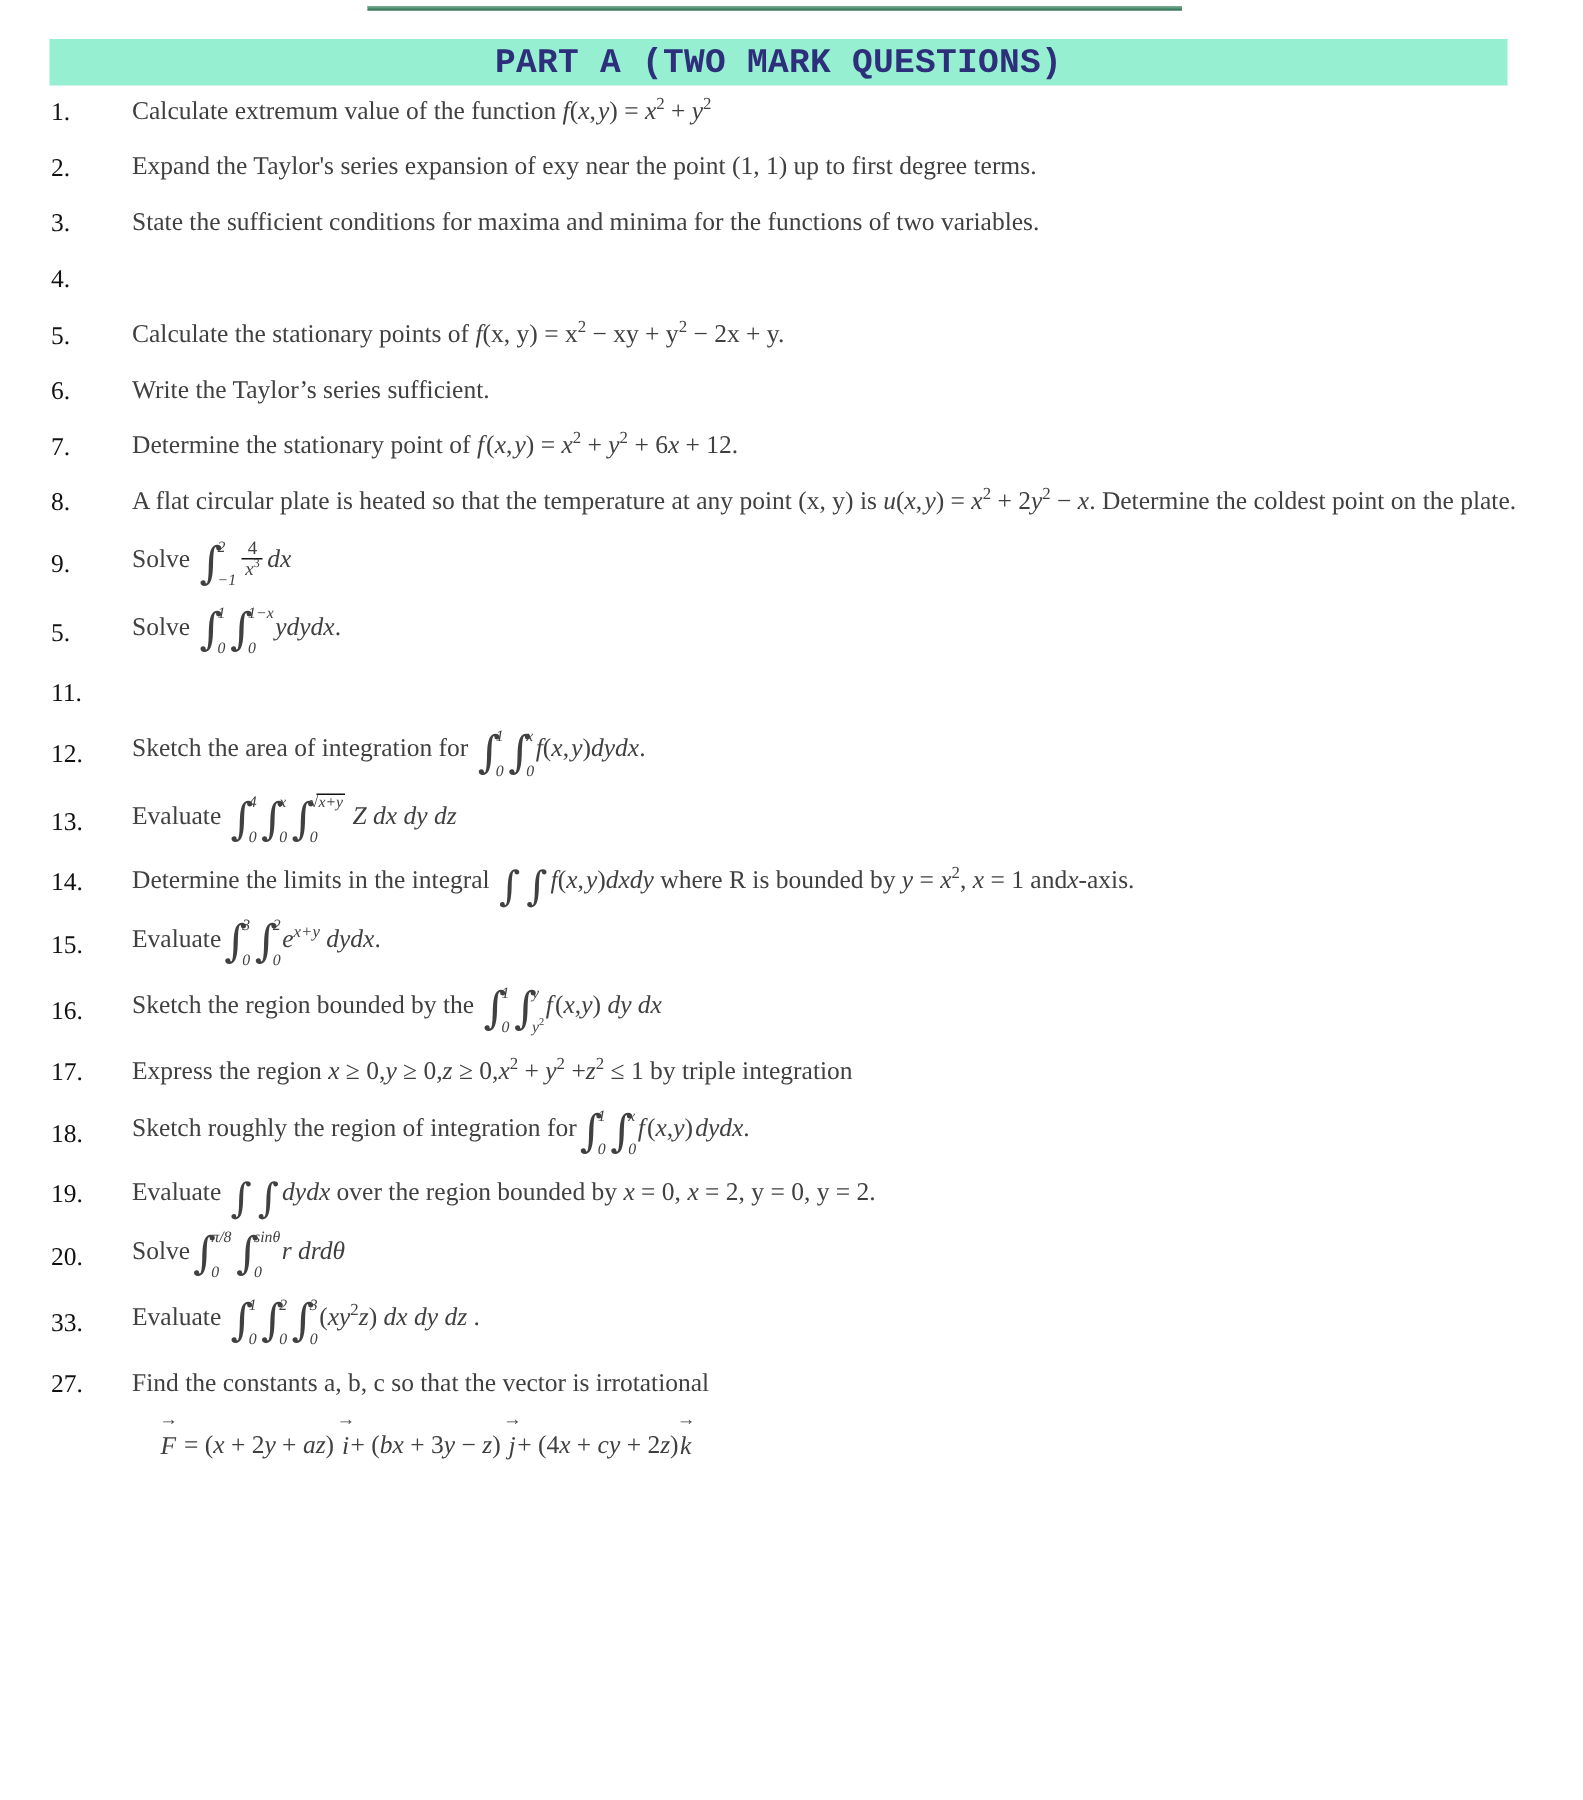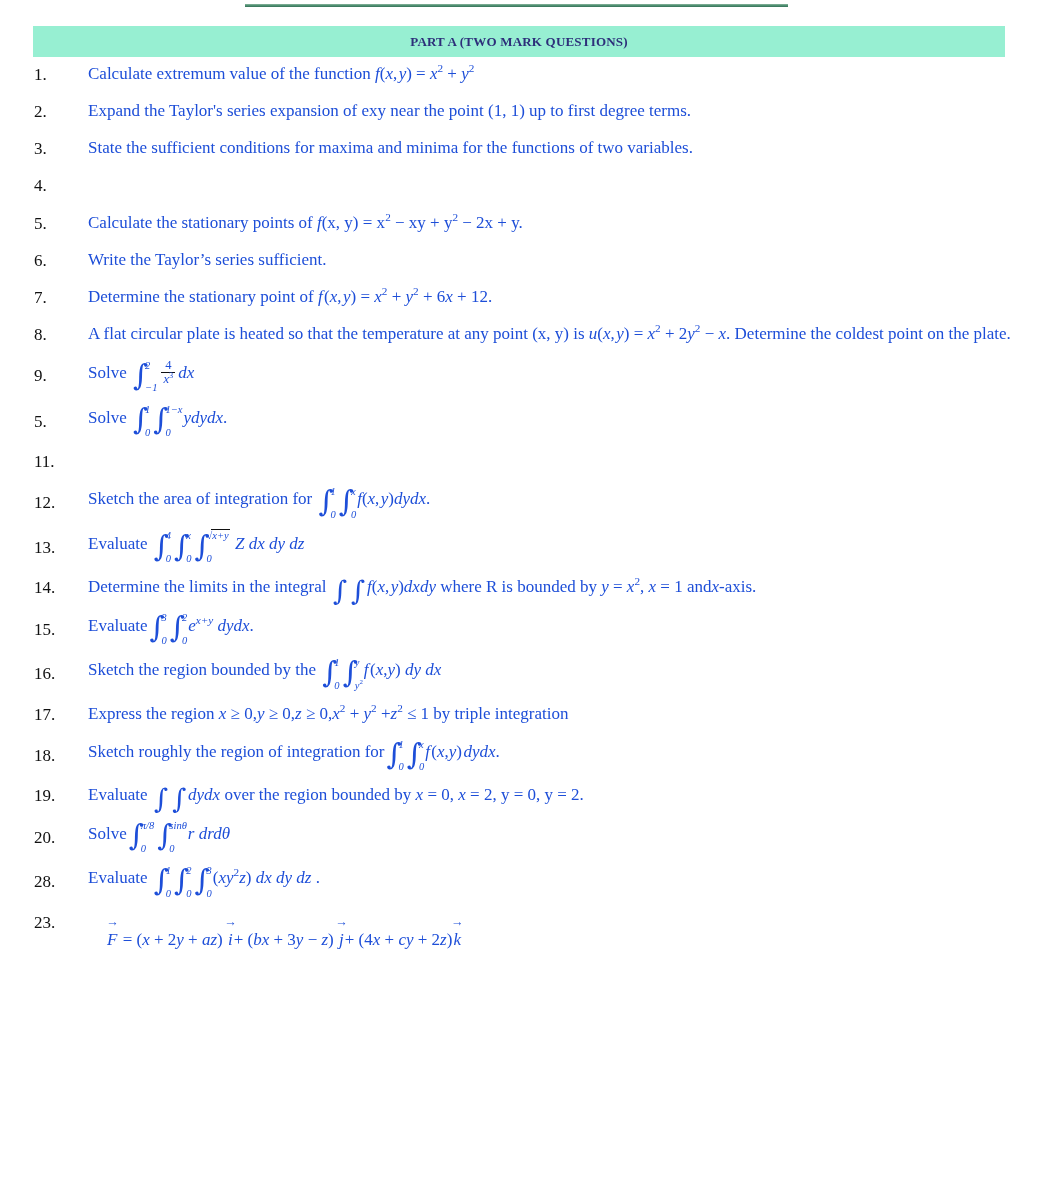--- a/index.html
+++ b/index.html
@@ -42,23 +42,23 @@
     top: 26px;
     left: 33px;
     width: 972px;
     height: 31px;
     background: #97efd2;
     display: flex;
     align-items: center;
     justify-content: center;
   }
   .banner-title {
-    font-family: Liberation Serif, serif;
+    font-family: Liberation Mono, monospace;
     font-weight: bold;
-    font-size: 13px;
+    font-size: 23px;
     letter-spacing: 0.2px;
     color: #2d2f7a;
     white-space: nowrap;
   }
 
   
   .qlist {
     position: absolute;
     top: 62px;
     left: 0;
@@ -77,21 +77,21 @@
     width: 54px;
     font-size: 17px;
     line-height: 1.42;
     color: #111;
     padding-top: 1px;
   }
   .q-body {
     flex: 1 1 auto;
     font-size: 17px;
     line-height: 1.42;
-    color: #1d4ed8;
+    color: #404040;
     text-align: left;
   }
 
   
   .q.tall { margin-bottom: 14px; }
   .q.tall .q-num { padding-top: 5px; }
   .q.tall .q-body { line-height: 1.5; }
 
   
   .mi { font-style: italic; }
@@ -336,25 +336,25 @@
         <span><span class="mi">x</span> = 0, <span class="mi">x</span> = 2, y = 0, y = 2.</span></span>
     </div>
 
     <div class="q tall">
       <span class="q-num">20.</span>
       <span class="q-body"><span>Solve</span><span><span class="intg"><span class="sign">∫</span><span class="lim"><span class="hi">π/8</span><span class="lo">0</span></span></span><span class="intg"><span class="sign">∫</span><span class="lim"><span class="hi">sinθ</span><span class="lo">0</span></span></span><span class="mi">r drdθ</span></span></span>
     </div>
 
 
     <div class="q tall">
-      <span class="q-num">28.</span>
+      <span class="q-num">33.</span>
       <span class="q-body"><span>Evaluate</span>
         <span><span class="intg"><span class="sign">∫</span><span class="lim"><span class="hi">1</span><span class="lo">0</span></span></span><span class="intg"><span class="sign">∫</span><span class="lim"><span class="hi">2</span><span class="lo">0</span></span></span><span class="intg"><span class="sign">∫</span><span class="lim"><span class="hi">3</span><span class="lo">0</span></span></span>(<span class="mi">xy</span><sup class="up">2</sup><span class="mi">z</span>) <span class="mi">dx dy dz</span> .</span></span>
     </div>
 
     <div class="q">
-      <span class="q-num">23.</span>
-      <span class="q-body">
+      <span class="q-num">27.</span>
+      <span class="q-body"><span>Find the constants a, b, c so that the vector is irrotational</span>
         <span class="veceq"><span class="vec"><span class="arr">→</span>F</span> = (<span class="mi">x</span> + 2<span class="mi">y</span> + <span class="mi">az</span>) <span class="vec"><span class="arr">→</span>i</span>+ (<span class="mi">bx</span> + 3<span class="mi">y</span> − <span class="mi">z</span>) <span class="vec"><span class="arr">→</span>j</span>+ (4<span class="mi">x</span> + <span class="mi">cy</span> + 2<span class="mi">z</span>)<span class="vec"><span class="arr">→</span>k</span></span></span>
     </div>
 
   </div>
 </div>
 
 </body></html>

